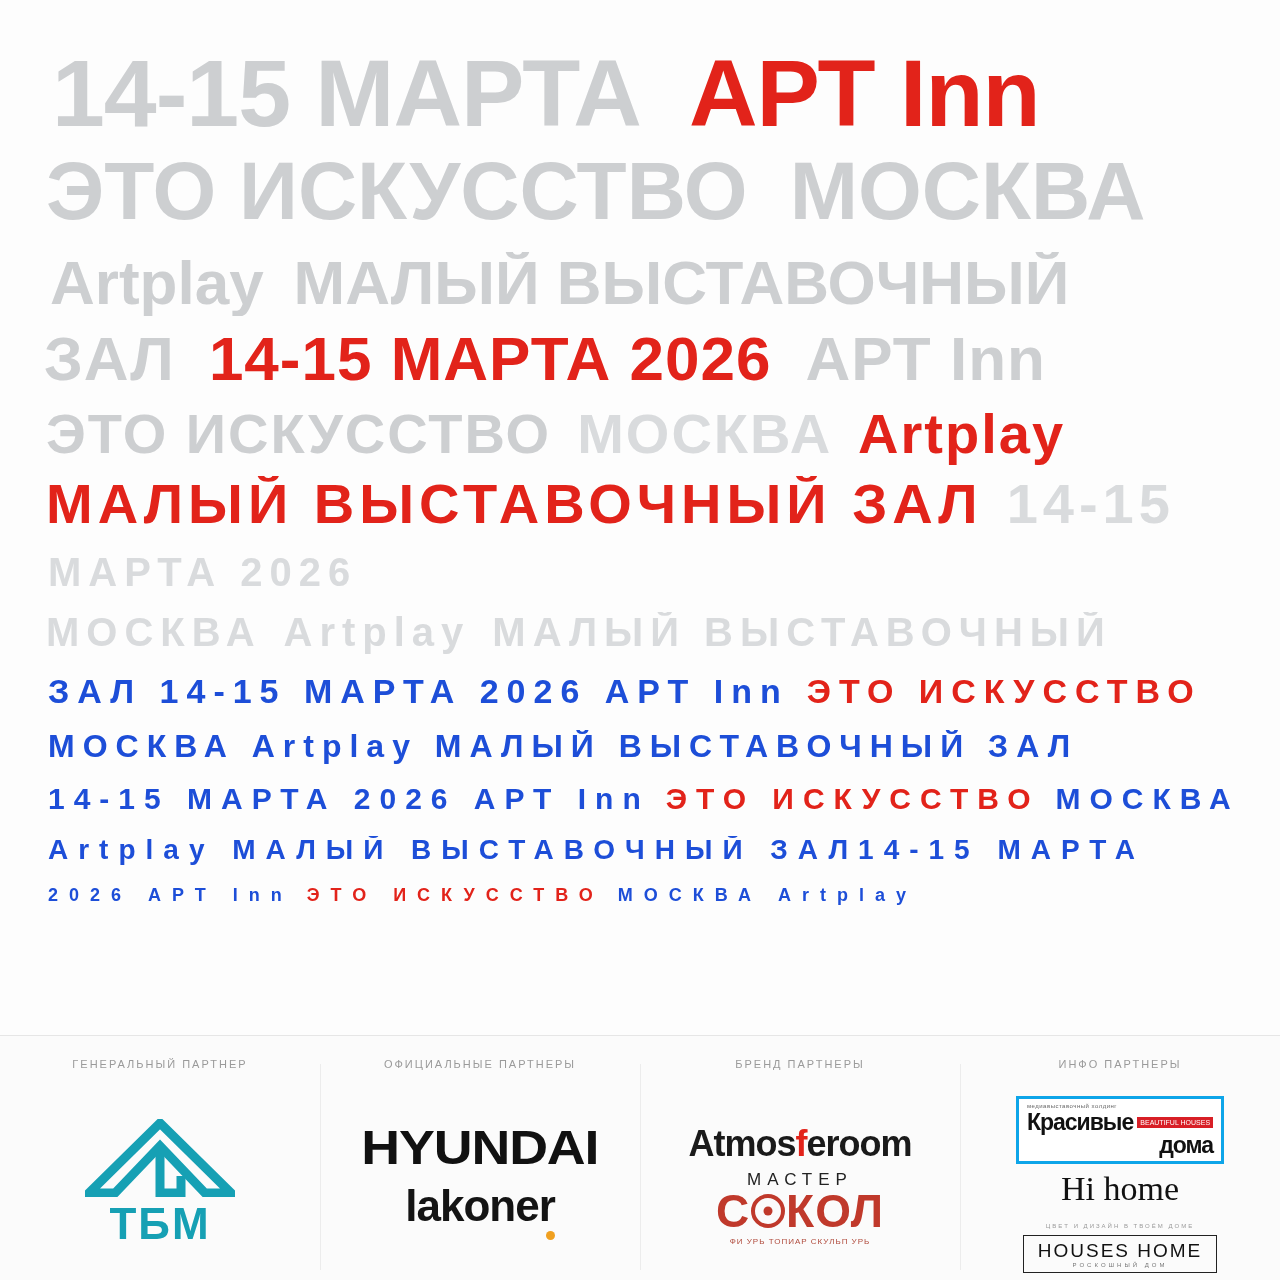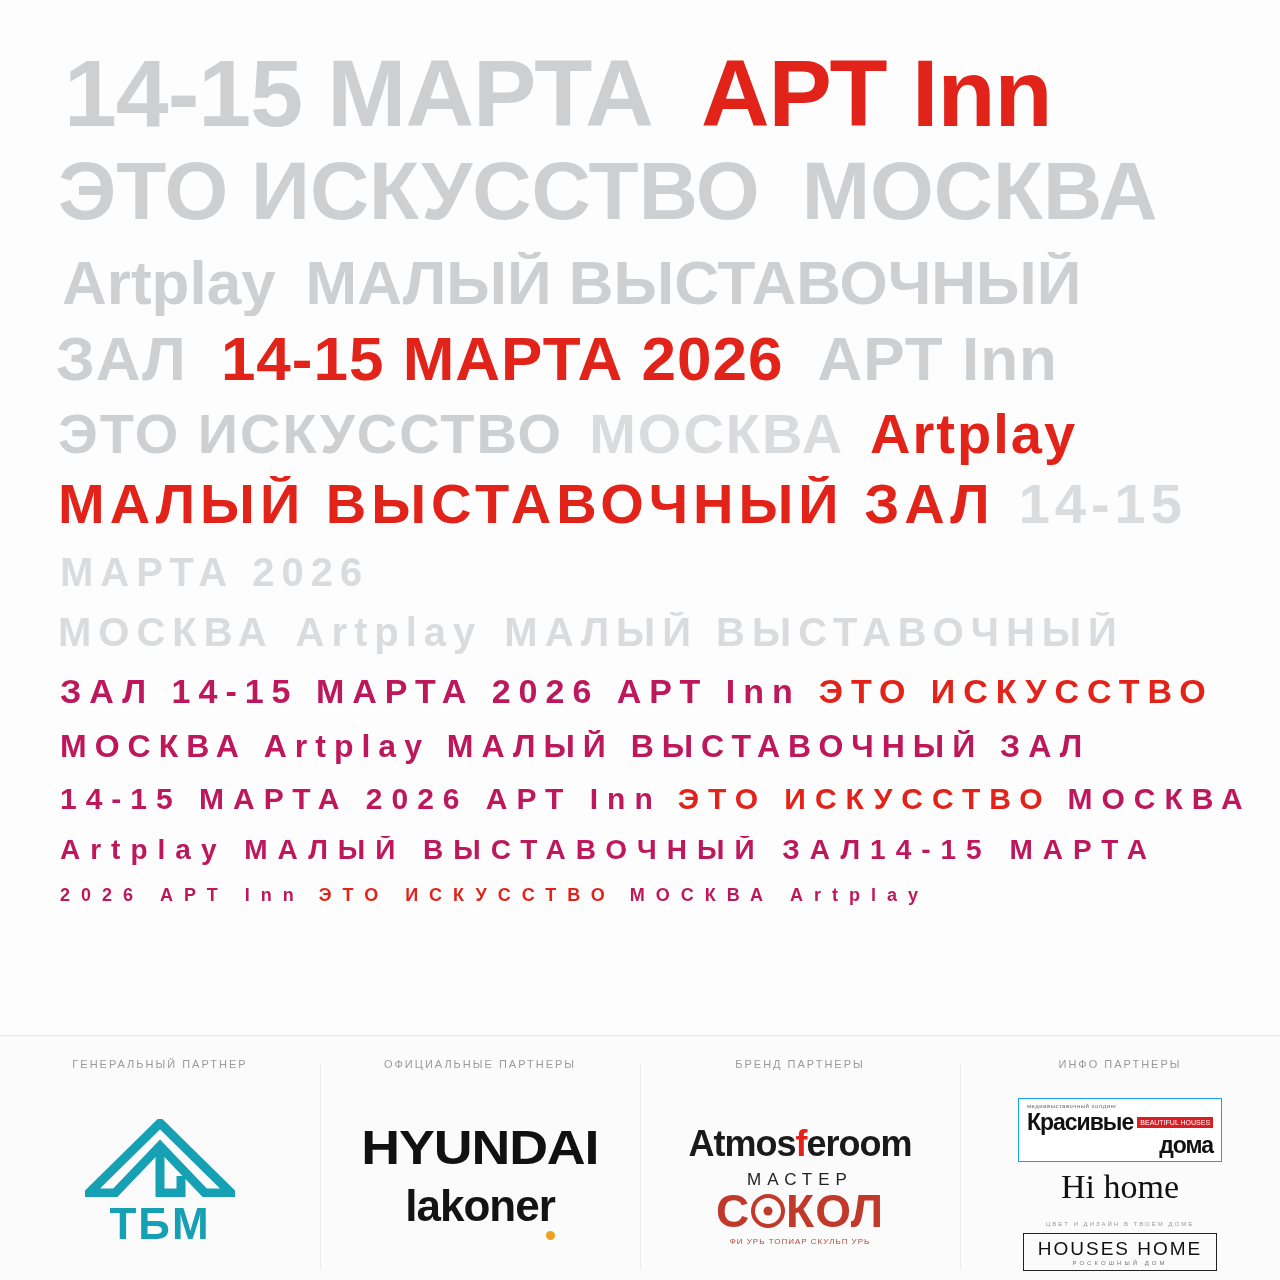--- a/index.html
+++ b/index.html
@@ -11,39 +11,39 @@
     position:relative;
   }
   #poster{
     position:absolute;inset:0;
     display:flex;flex-direction:column;
   }
   
   .field{
     position:relative;
     height:1035px;
-    padding:46px 0 0 12px;
+    padding:46px 0 0 0;
     box-sizing:border-box;
     overflow:hidden;
     background:#fdfdfd;
   }
   .line{
     white-space:nowrap;
     font-weight:700;
     color:#cdcfd1;
     line-height:1;
     display:flex;
     align-items:baseline;
     overflow:hidden;
   }
   .line .tok{display:inline-block;}
   .red{color:#e2231a;}
   .grey{color:#cdcfd1;}
   .lgrey{color:#d9dbdd;}
-  .xlgrey{color:#be185d;}
+  .xlgrey{color:#1d4ed8;}
 
   
   .r1{font-size:95px;letter-spacing:-1px;padding-left:52px;height:90px;}
   .r1 .gap{width:48px;display:inline-block;}
   .r2{font-size:82px;letter-spacing:0px;padding-left:46px;height:86px;margin-top:14px;}
   .r2 .gap{width:42px;display:inline-block;}
   .r3{font-size:62px;padding-left:50px;height:64px;margin-top:16px;}
   .r3 .gap{width:30px;display:inline-block;}
   .r4{font-size:62px;padding-left:44px;height:66px;margin-top:12px;letter-spacing:1px;}
   .r4 .gap{width:34px;display:inline-block;}
@@ -136,21 +136,21 @@
     position:relative;
   }
   .sokol .ring::after{
     content:"";position:absolute;left:50%;top:50%;
     width:9px;height:9px;border-radius:50%;background:#c0392b;
     transform:translate(-50%,-50%);
   }
   .sokol .sub{font-size:8px;letter-spacing:1px;color:#b04a3c;margin-top:4px;}
   
   .krasivye{
-    background:#fff;border:1px solid #0ea5e9;padding:4px 8px;
+    background:#fff;border:3px solid #0ea5e9;padding:4px 8px;
     display:flex;flex-direction:column;align-items:flex-start;line-height:1;
   }
   .krasivye .top{display:flex;align-items:center;gap:4px;}
   .krasivye .kr{font-size:23px;font-weight:700;color:#111;letter-spacing:-1px;}
   .krasivye .badge{background:#d81f26;color:#fff;font-size:7px;padding:2px 3px;letter-spacing:0px;}
   .krasivye .tiny{font-size:6px;color:#666;letter-spacing:0.5px;margin-bottom:2px;}
   .krasivye .doma{font-size:23px;font-weight:700;color:#111;letter-spacing:-1px;align-self:flex-end;text-align:center;}
   .hihome{font-family:"Liberation Serif", serif;font-size:34px;color:#111;letter-spacing:0px;}
   .hihome-sub{font-size:6px;color:#9a9a9a;letter-spacing:2px;}
   .luxury{

